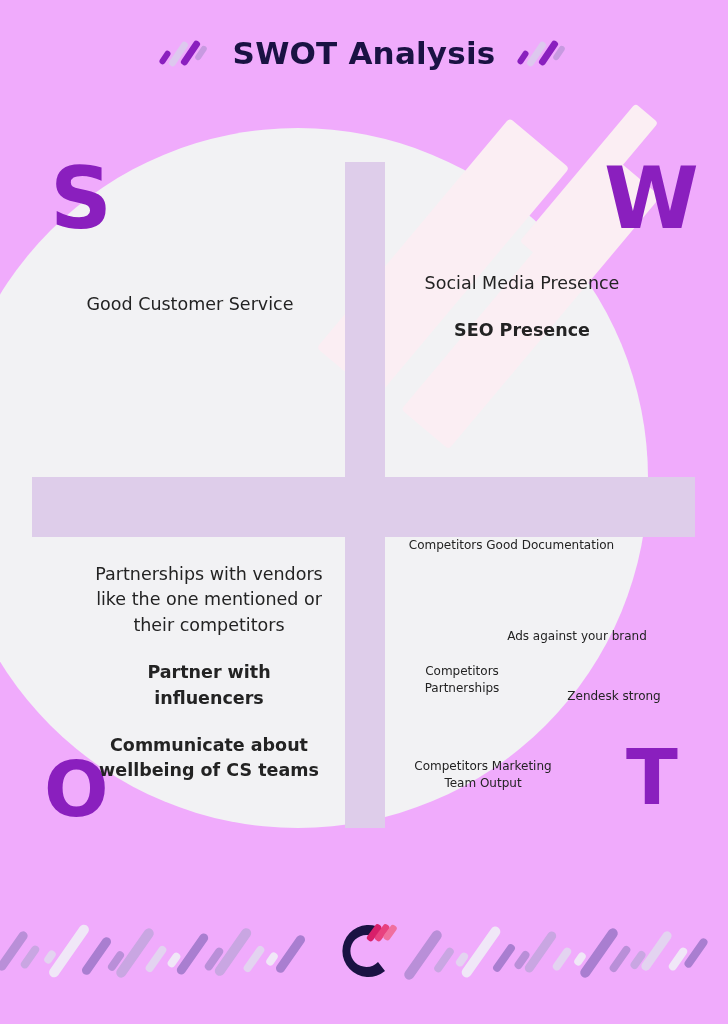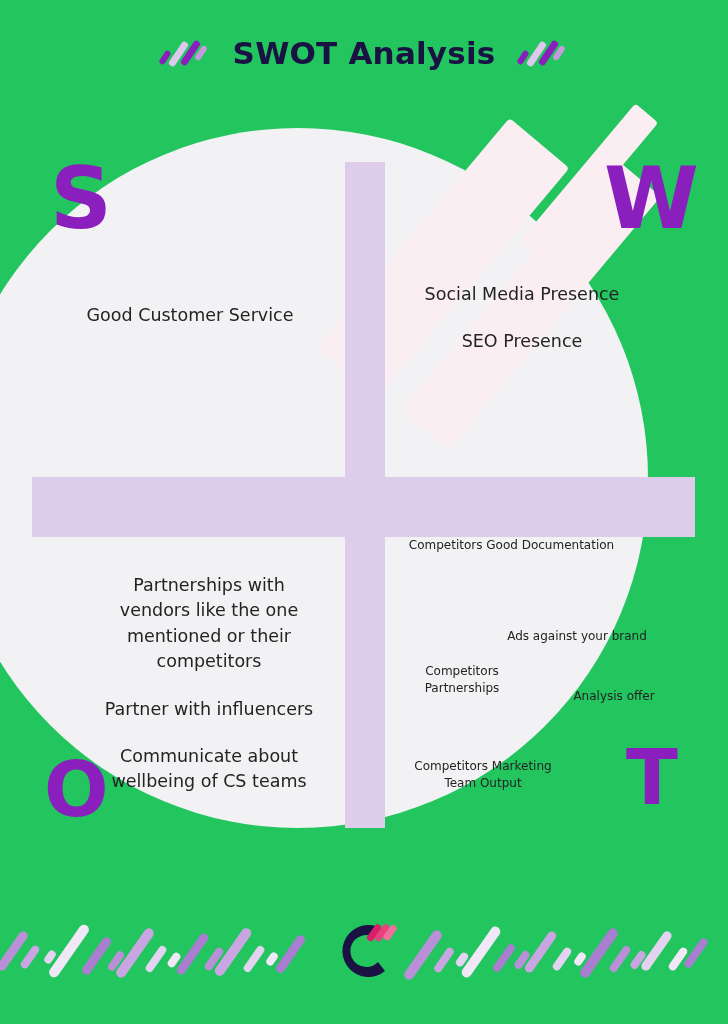--- a/index.html
+++ b/index.html
@@ -7,21 +7,21 @@
     padding: 0;
     background: #ffffff;
   }
   body {
     font-family: "DejaVu Sans", "Liberation Sans", sans-serif;
   }
   #page {
     position: relative;
     width: 728px;
     height: 1024px;
-    background: #22c55e;
+    background: #f0abfc;
     overflow: hidden;
   }
 
   
   .bg-layer {
     position: absolute;
     inset: 0;
     overflow: hidden;
     pointer-events: none;
   }
@@ -129,22 +129,22 @@
   .letter-o { left: 44px;  top: 752px; font-size: 76px; }
   .letter-t { left: 626px; top: 740px; font-size: 76px; }
 
   
   .quad {
     position: absolute;
     color: #232323;
     font-size: 17.5px;
     line-height: 1.45;
   }
-  .quad .item { margin: 12px; }
-  .quad .item + .item { margin-top: 22px; }
+  .quad .item { margin: 1px; }
+  .quad .item + .item { margin-top: 22px; font-weight: bold; }
 
   .quad-strengths {
     left: 72px;
     top: 291px;
     width: 236px;
     text-align: center;
   }
   .quad-weaknesses {
     left: 404px;
     top: 270px;
@@ -244,21 +244,21 @@
 
   <div class="quad quad-opportunities">
     <p class="item">Partnerships with vendors like the one mentioned or their competitors</p>
     <p class="item">Partner with influencers</p>
     <p class="item">Communicate about wellbeing of CS teams</p>
   </div>
 
   <div class="threat threat-1">Competitors Good Documentation</div>
   <div class="threat threat-2">Ads against your brand</div>
   <div class="threat threat-3">Competitors Partnerships</div>
-  <div class="threat threat-4">Analysis offer</div>
+  <div class="threat threat-4">Zendesk strong</div>
   <div class="threat threat-5">Competitors Marketing Team Output</div>
 
   <div class="bottom-strip" id="strip">
       <span class="slash" style="left: 8px; top: 28px; width: 9px; height: 46px; background: rgb(185, 143, 216);"></span>
       <span class="slash" style="left: 26px; top: 44px; width: 8px; height: 26px; background: rgb(201, 166, 226);"></span>
       <span class="slash" style="left: 46px; top: 50px; width: 8px; height: 14px; background: rgb(227, 211, 240);"></span>
       <span class="slash" style="left: 64px; top: 20px; width: 10px; height: 62px; background: rgb(240, 231, 247);"></span>
       <span class="slash" style="left: 92px; top: 34px; width: 9px; height: 44px; background: rgb(169, 126, 208);"></span>
       <span class="slash" style="left: 112px; top: 50px; width: 8px; height: 22px; background: rgb(185, 143, 216);"></span>
       <span class="slash" style="left: 130px; top: 24px; width: 10px; height: 58px; background: rgb(201, 166, 226);"></span>

